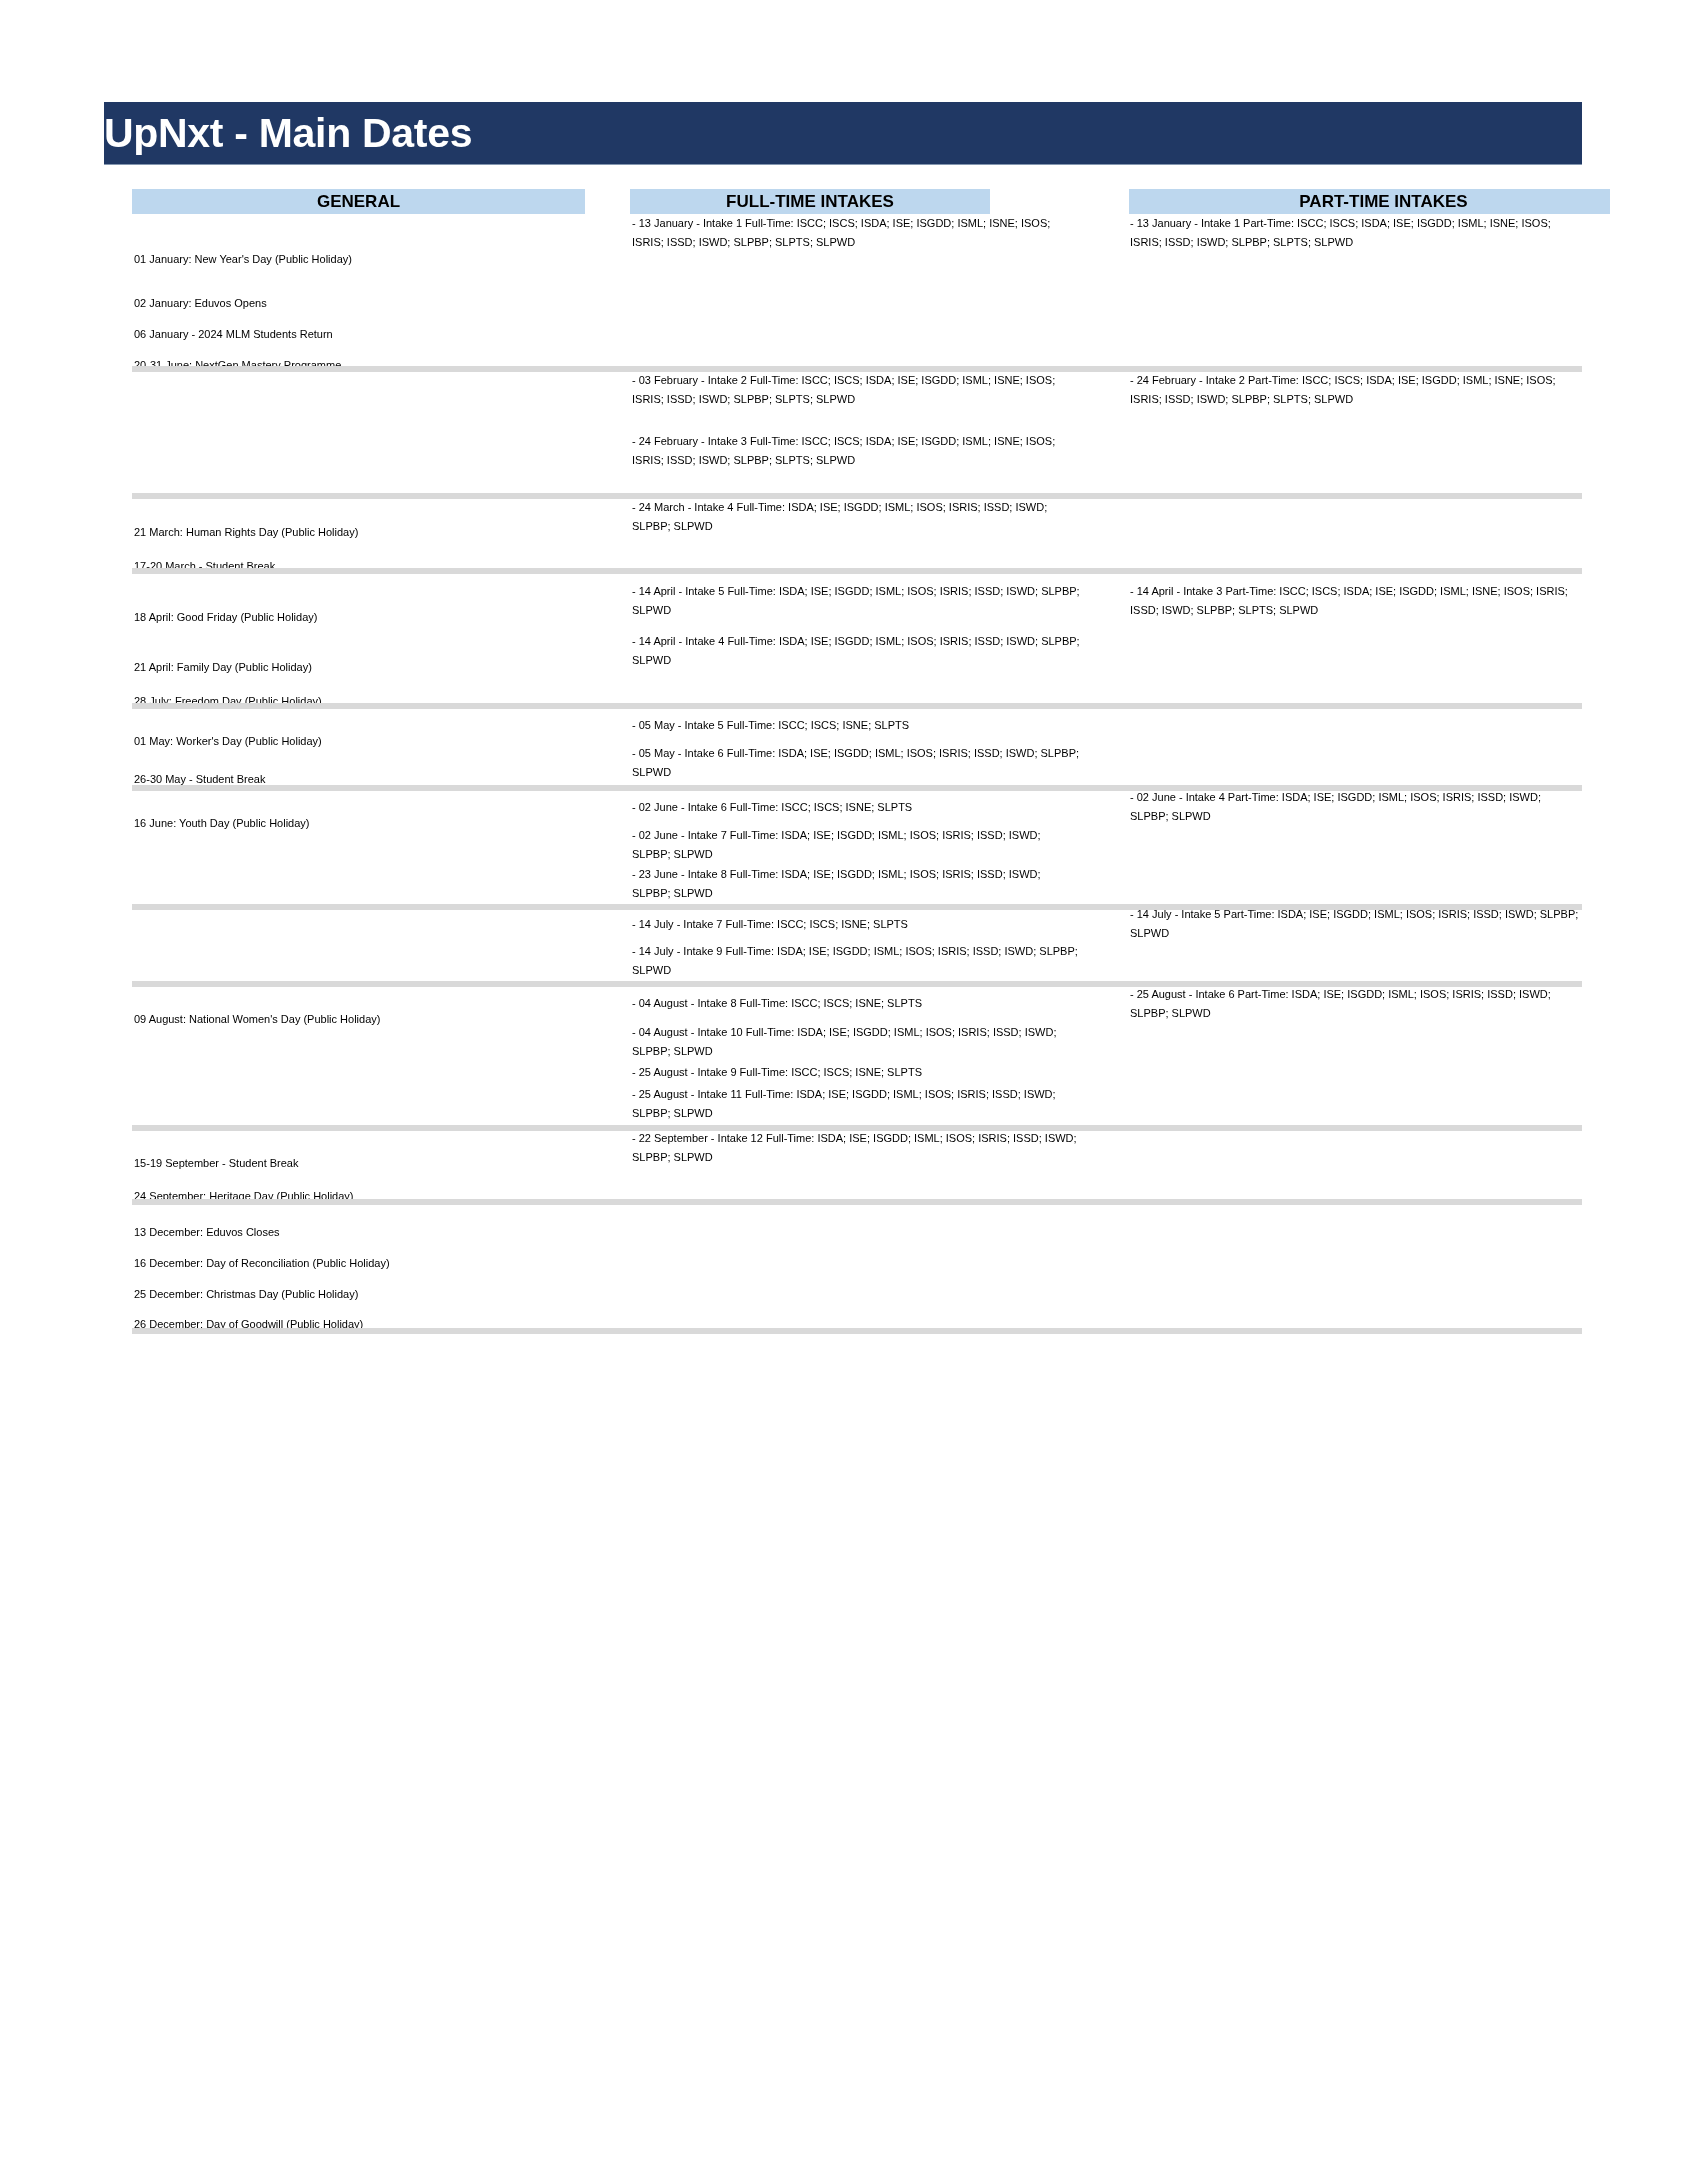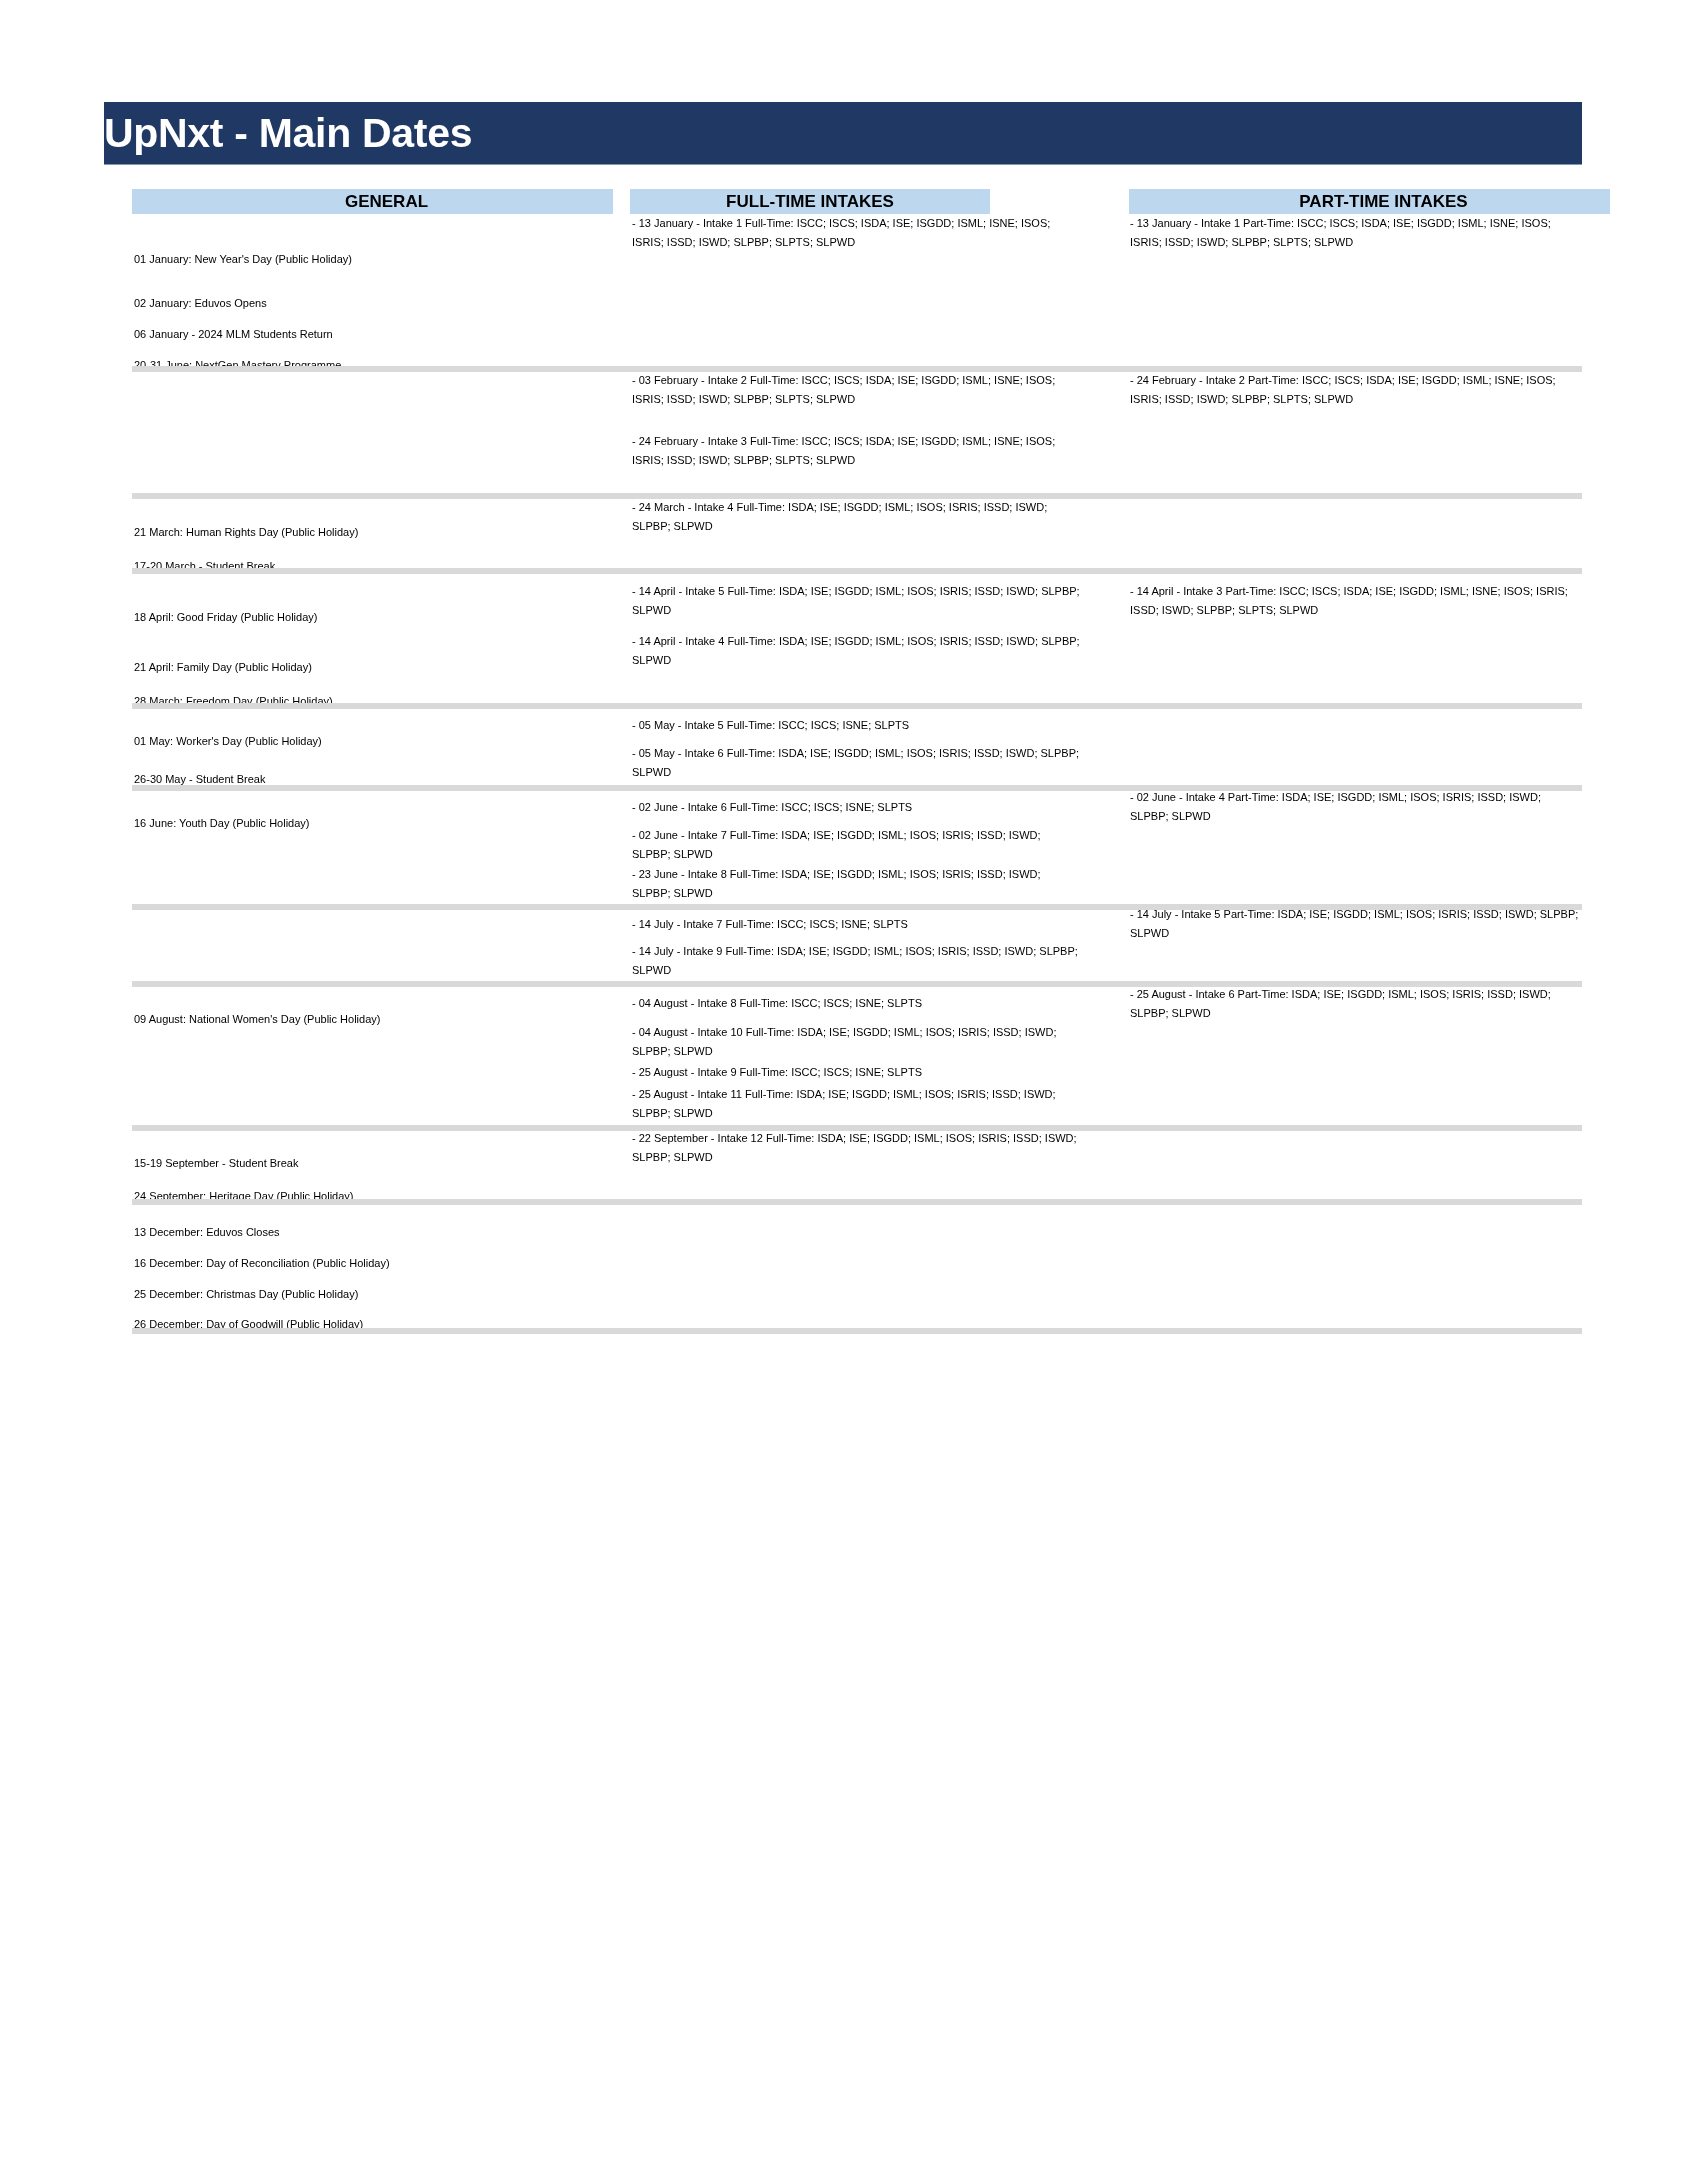--- a/index.html
+++ b/index.html
@@ -19,21 +19,21 @@
   .p { left: 1130px; width: 451px; }
   .cell-group { position: absolute; left: 0; top: 0; }
 </style>
 </head>
 <body>
 
 <div class="title-band">
   <h1>UpNxt - Main Dates</h1>
 </div>
 
-<div class="col-header" style="left:132px;width:453px;padding-left:28px;">GENERAL</div>
+<div class="col-header" style="left:132px;width:453px;">GENERAL</div>
 <div class="col-header" style="left:630px;width:360px;">FULL-TIME INTAKES</div>
 <div class="col-header" style="left:1129px;width:453px;padding-left:28px;">PART-TIME INTAKES</div>
 
 <div class="cell-group">
   <div class="item g" style="top:234px">01 January: New Year's Day (Public Holiday)</div>
   <div class="item g" style="top:278px">02 January: Eduvos Opens</div>
   <div class="item g" style="top:309px">06 January - 2024 MLM Students Return</div>
   <div class="item g" style="top:340px">20-31 June: NextGen Mastery Programme</div>
   <div class="item f" style="top:214px">- 13 January - Intake 1 Full-Time: ISCC; ISCS; ISDA; ISE; ISGDD; ISML; ISNE; ISOS; ISRIS; ISSD; ISWD; SLPBP; SLPTS; SLPWD</div>
   <div class="item p" style="top:214px">- 13 January - Intake 1 Part-Time: ISCC; ISCS; ISDA; ISE; ISGDD; ISML; ISNE; ISOS; ISRIS; ISSD; ISWD; SLPBP; SLPTS; SLPWD</div>
@@ -50,21 +50,21 @@
 <div class="cell-group">
   <div class="item g" style="top:507px">21 March: Human Rights Day (Public Holiday)</div>
   <div class="item g" style="top:541px">17-20 March - Student Break</div>
   <div class="item f" style="top:498px">- 24 March - Intake 4 Full-Time: ISDA; ISE; ISGDD; ISML; ISOS; ISRIS; ISSD; ISWD; SLPBP; SLPWD</div>
 </div>
 <div class="sep" style="top:568px"></div>
 
 <div class="cell-group">
   <div class="item g" style="top:592px">18 April: Good Friday (Public Holiday)</div>
   <div class="item g" style="top:642px">21 April: Family Day (Public Holiday)</div>
-  <div class="item g" style="top:676px">28 March: Freedom Day (Public Holiday)</div>
+  <div class="item g" style="top:676px">28 July: Freedom Day (Public Holiday)</div>
   <div class="item f" style="top:582px">- 14 April - Intake 5 Full-Time: ISDA; ISE; ISGDD; ISML; ISOS; ISRIS; ISSD; ISWD; SLPBP; SLPWD</div>
   <div class="item f" style="top:632px">- 14 April - Intake 4 Full-Time: ISDA; ISE; ISGDD; ISML; ISOS; ISRIS; ISSD; ISWD; SLPBP; SLPWD</div>
   <div class="item p" style="top:582px">- 14 April - Intake 3 Part-Time: ISCC; ISCS; ISDA; ISE; ISGDD; ISML; ISNE; ISOS; ISRIS; ISSD; ISWD; SLPBP; SLPTS; SLPWD</div>
 </div>
 <div class="sep" style="top:703px"></div>
 
 <div class="cell-group">
   <div class="item g" style="top:716px">01 May: Worker's Day (Public Holiday)</div>
   <div class="item g" style="top:754px">26-30 May - Student Break</div>
   <div class="item f" style="top:716px">- 05 May - Intake 5 Full-Time: ISCC; ISCS; ISNE; SLPTS</div>

